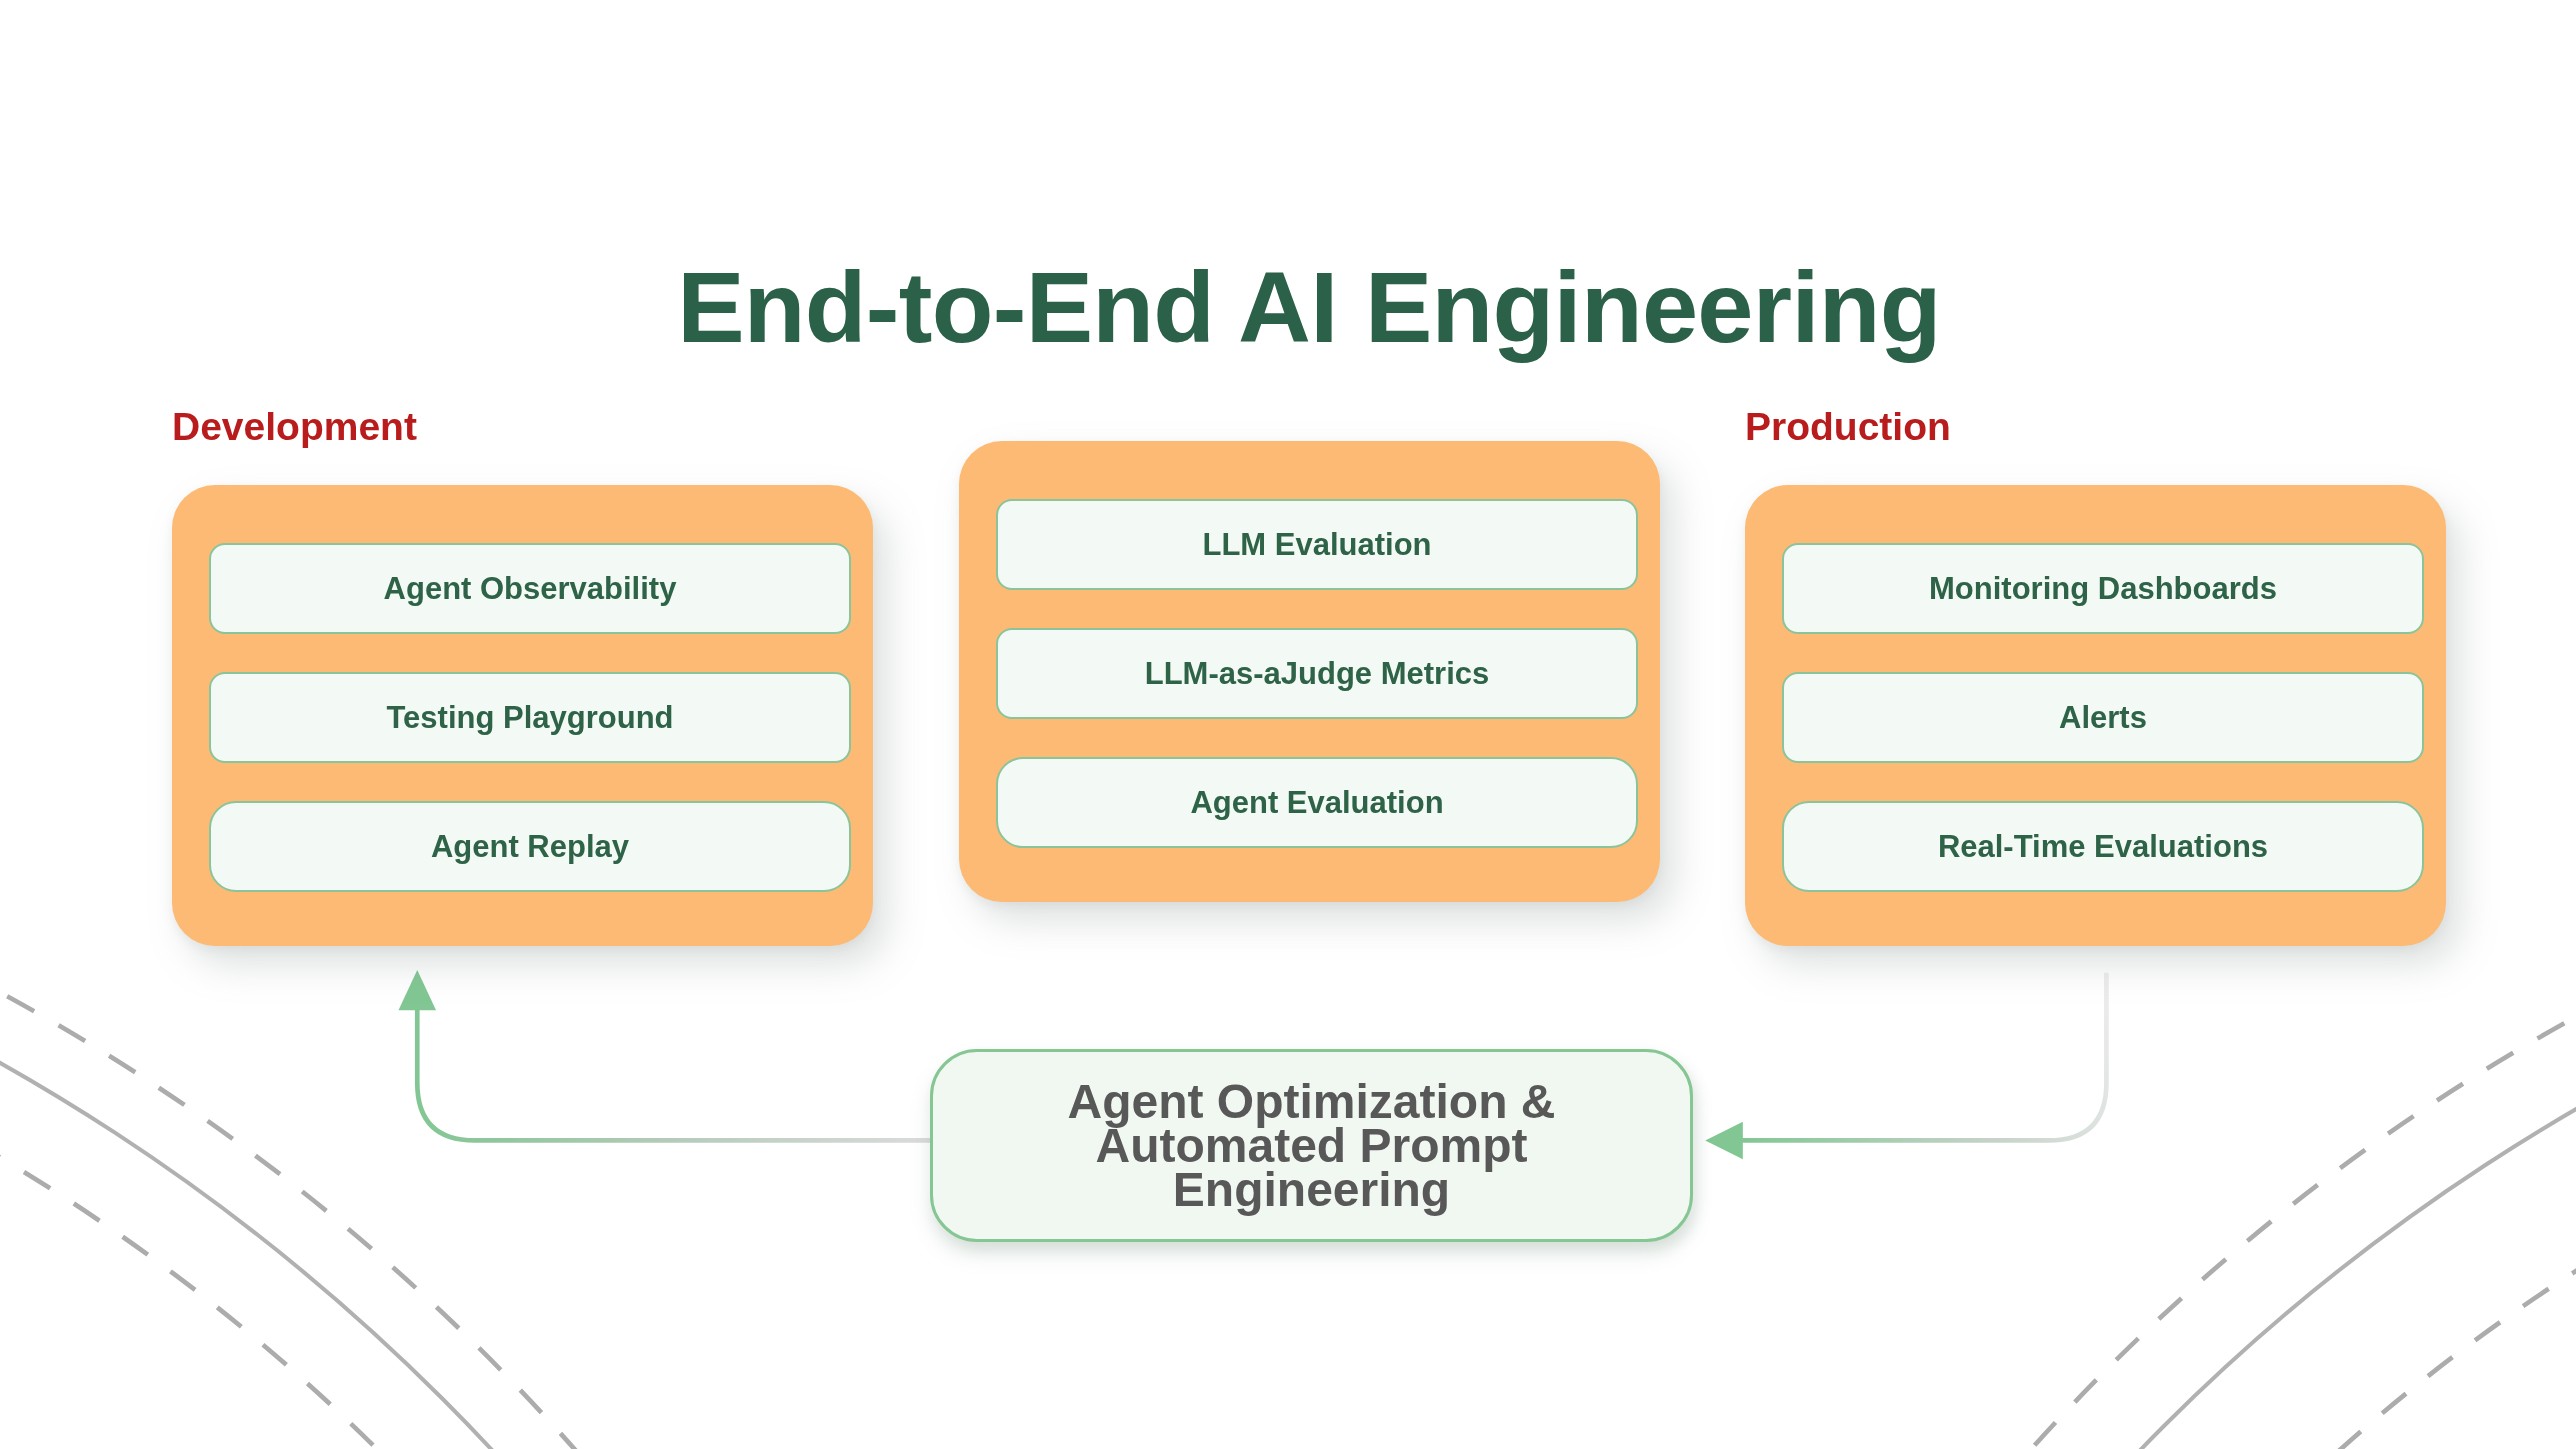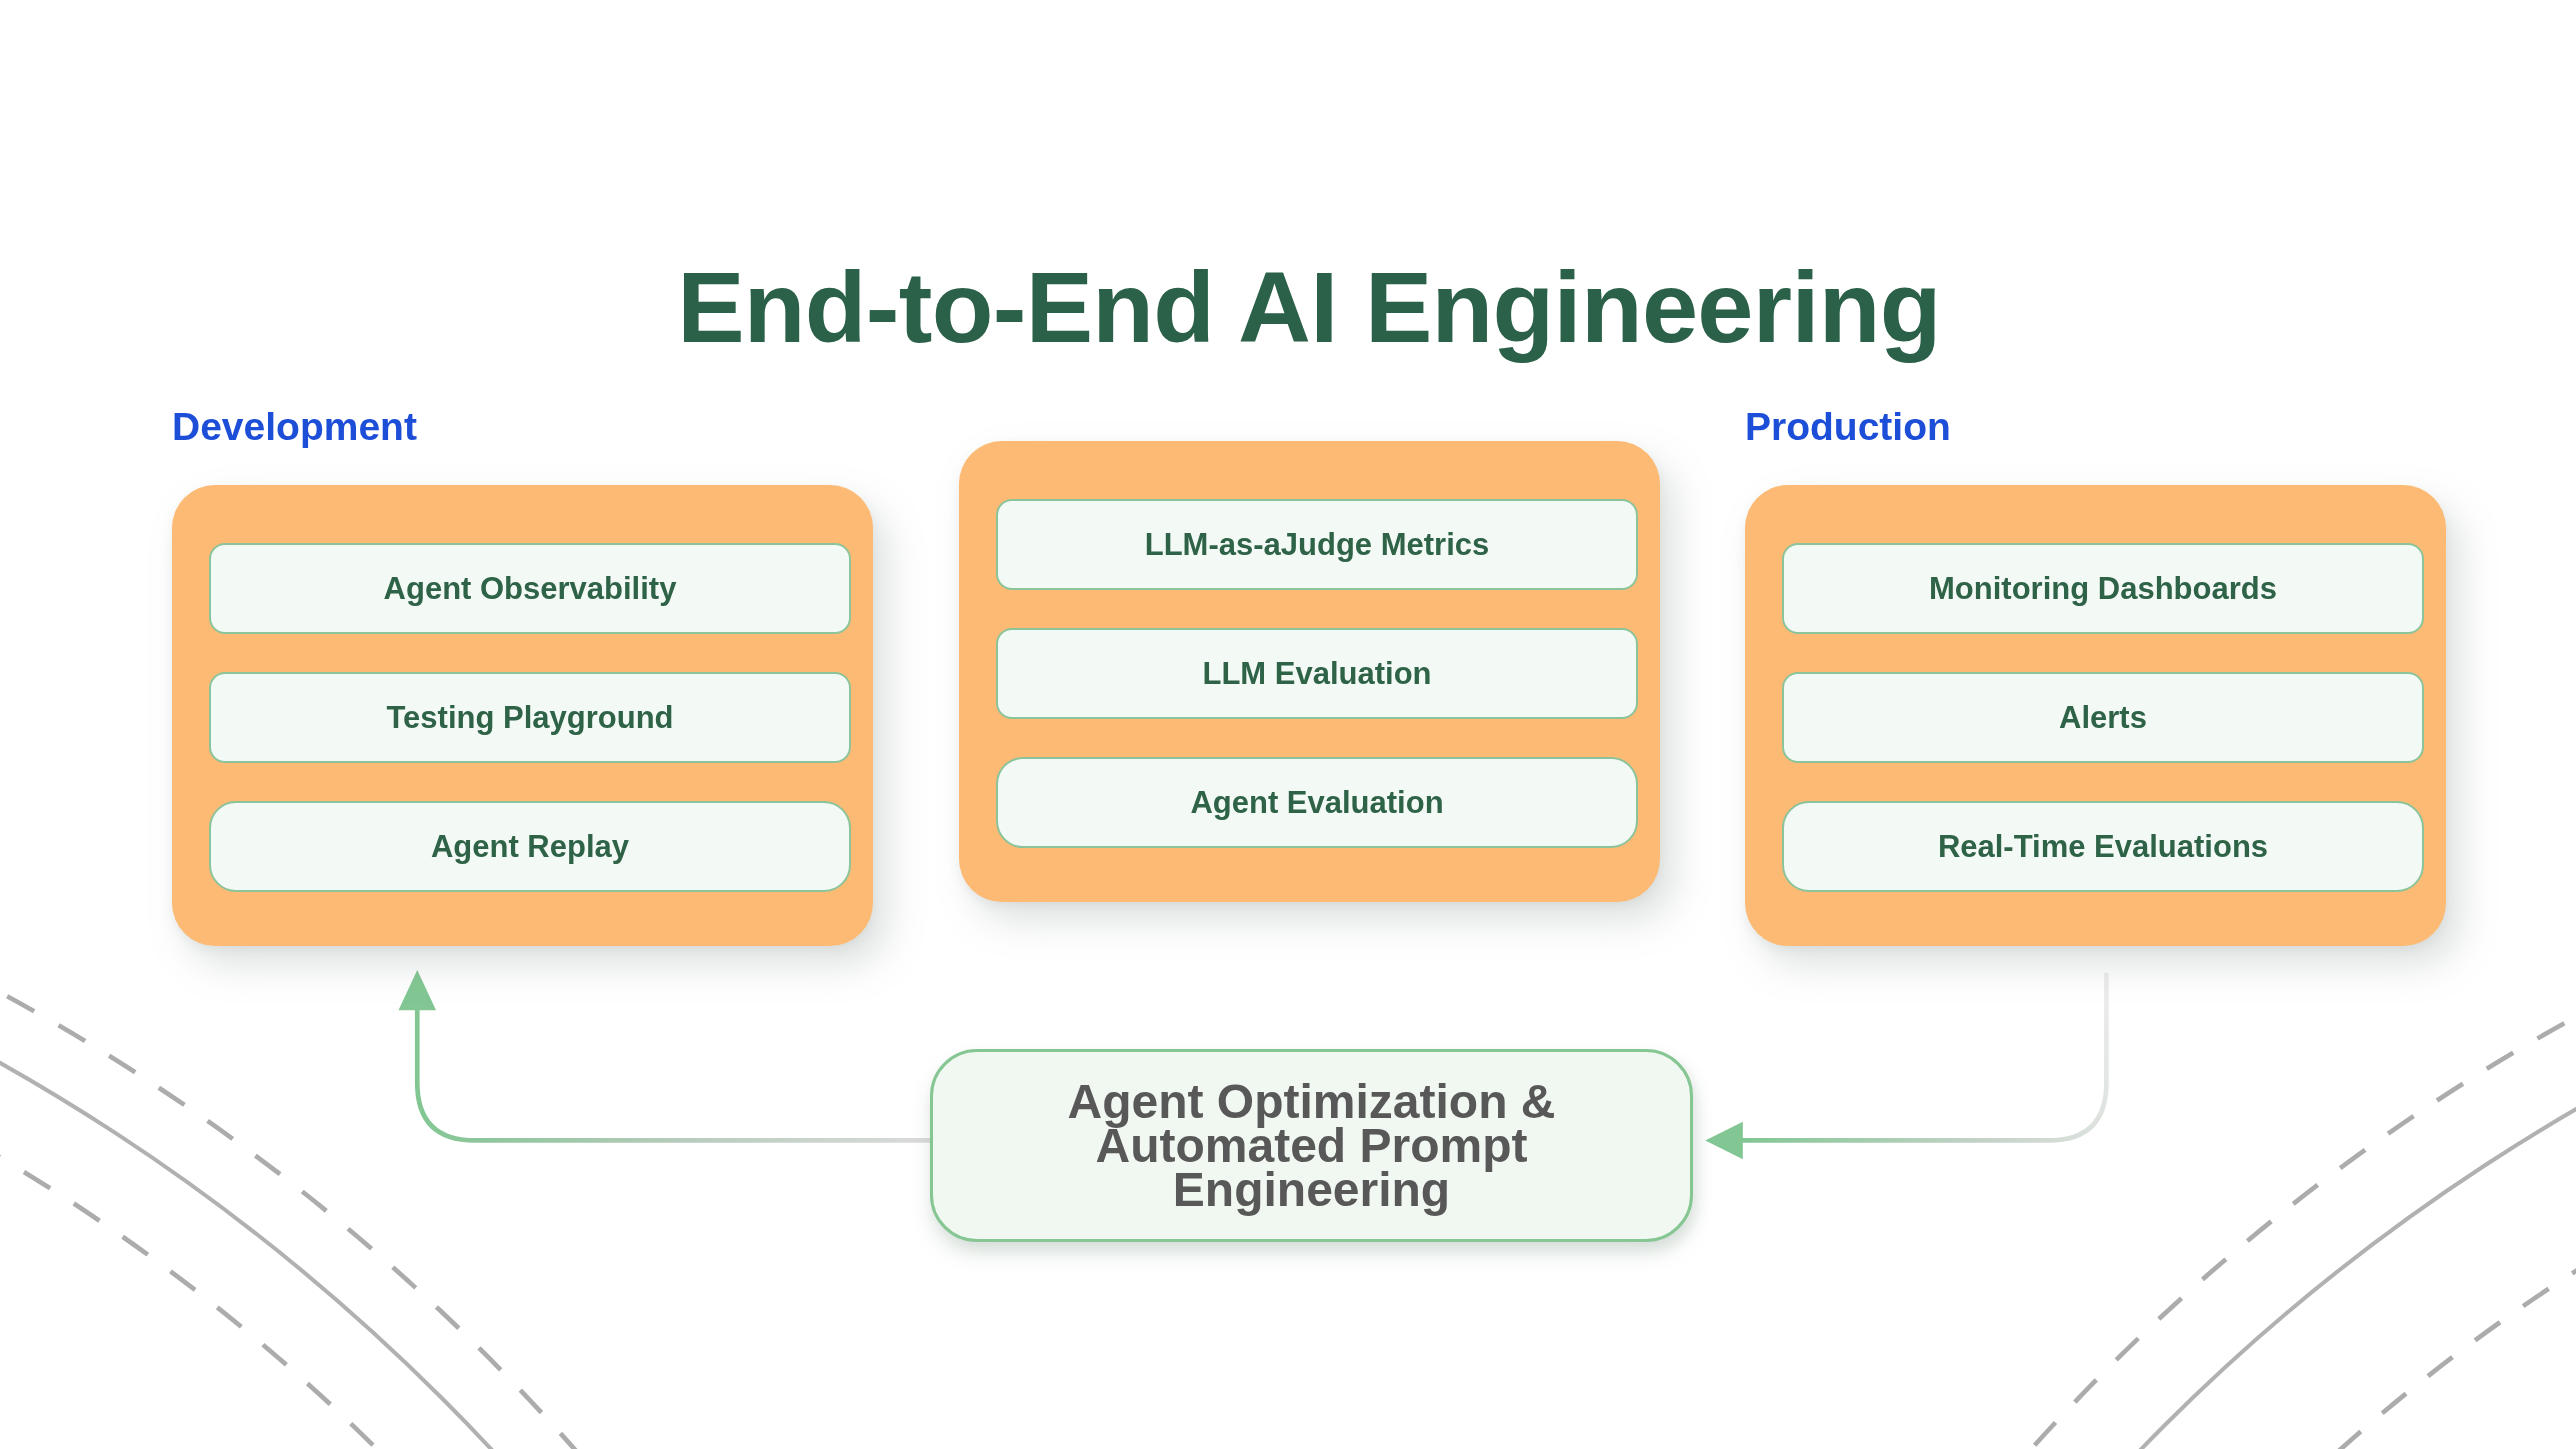--- a/index.html
+++ b/index.html
@@ -47,21 +47,21 @@
     z-index: 2;
   }
   .column.col-0 { left: 172px; }
   .column.col-1 { left: 959px; }
   .column.col-2 { left: 1745px; }
 
   .col-header {
     font-size: 39px;
     line-height: 44px;
     font-weight: 600;
-    color: #1d4ed8;
+    color: #b91c1c;
   }
 
   .card {
     margin-top: 36px;
     background: #fdba74;
     border-radius: 43px;
     padding: 58px 22px 54px 37px;
     box-shadow: 14.8px 19px 37px rgba(125, 140, 132, 0.25),
                 0 4px 9.4px rgba(125, 140, 132, 0.10);
   }
@@ -148,22 +148,22 @@
   <div class="col-header">Development</div>
   <div class="card">
     <div class="pill">Agent Observability</div>
     <div class="pill">Testing Playground</div>
     <div class="pill">Agent Replay</div>
   </div>
 </div>
 
 <div class="column col-1">
   <div class="card">
+    <div class="pill">LLM Evaluation</div>
     <div class="pill">LLM-as-aJudge Metrics</div>
-    <div class="pill">LLM Evaluation</div>
     <div class="pill">Agent Evaluation</div>
   </div>
 </div>
 
 <div class="column col-2">
   <div class="col-header">Production</div>
   <div class="card">
     <div class="pill">Monitoring Dashboards</div>
     <div class="pill">Alerts</div>
     <div class="pill">Real-Time Evaluations</div>

